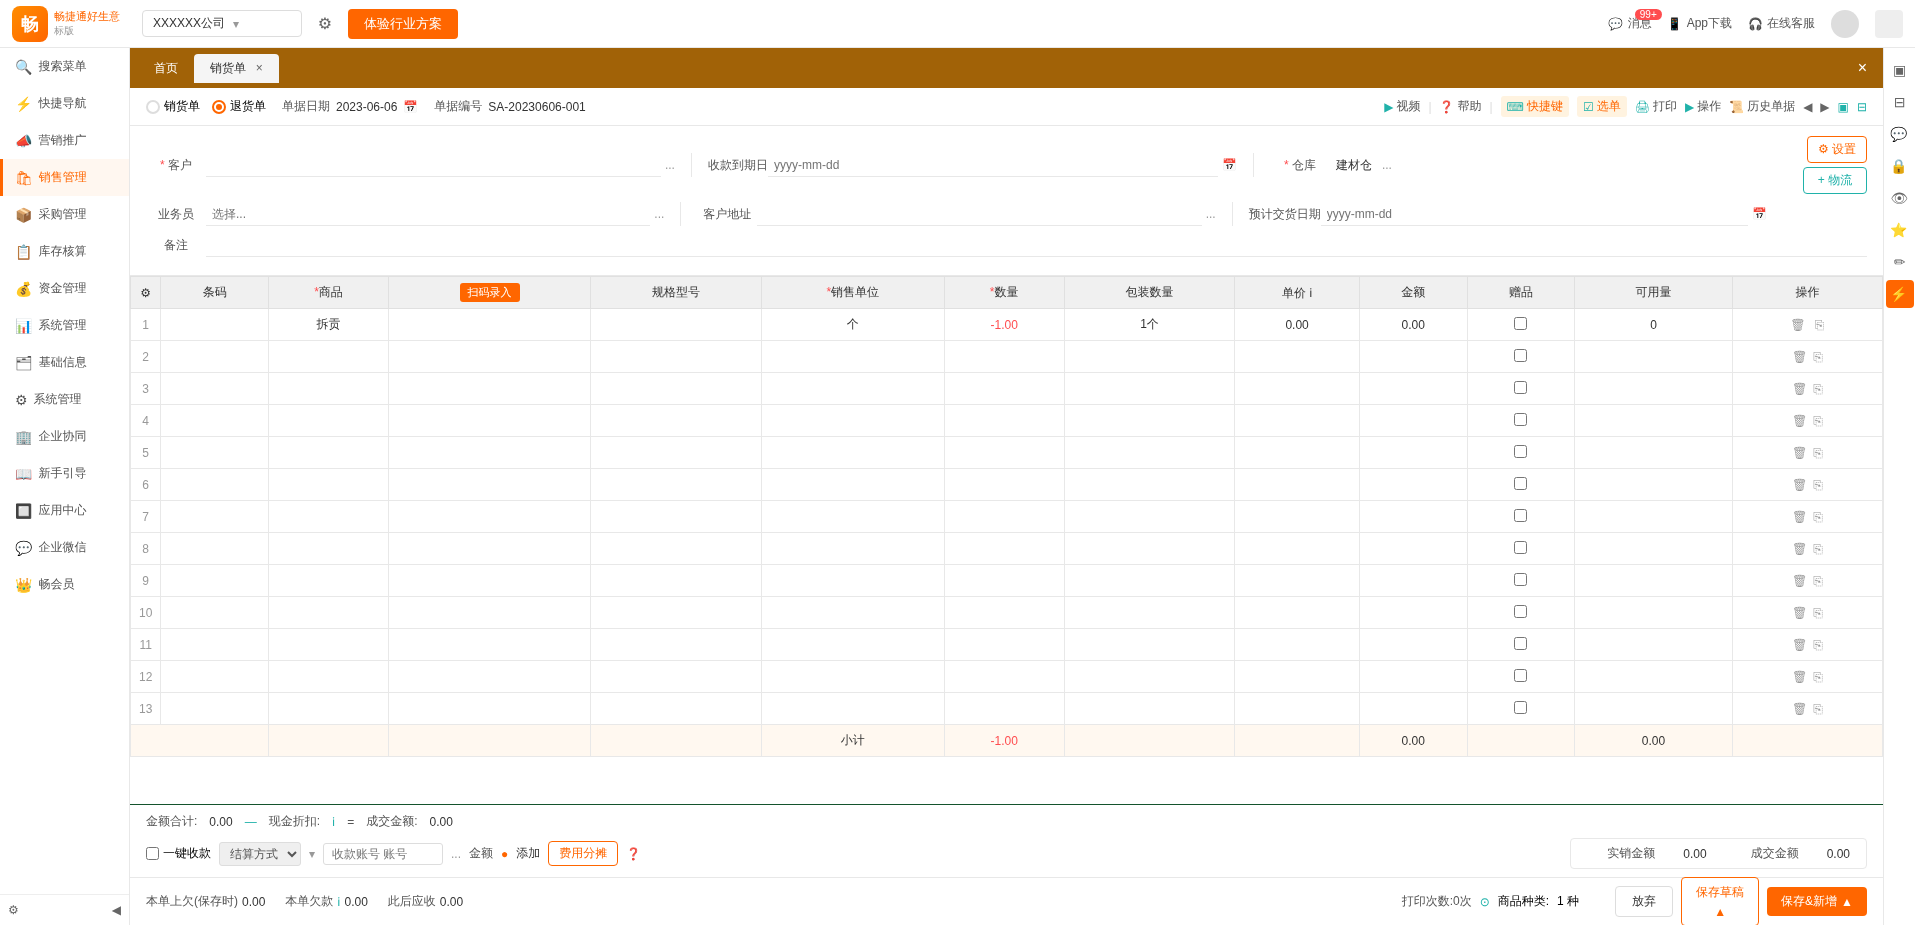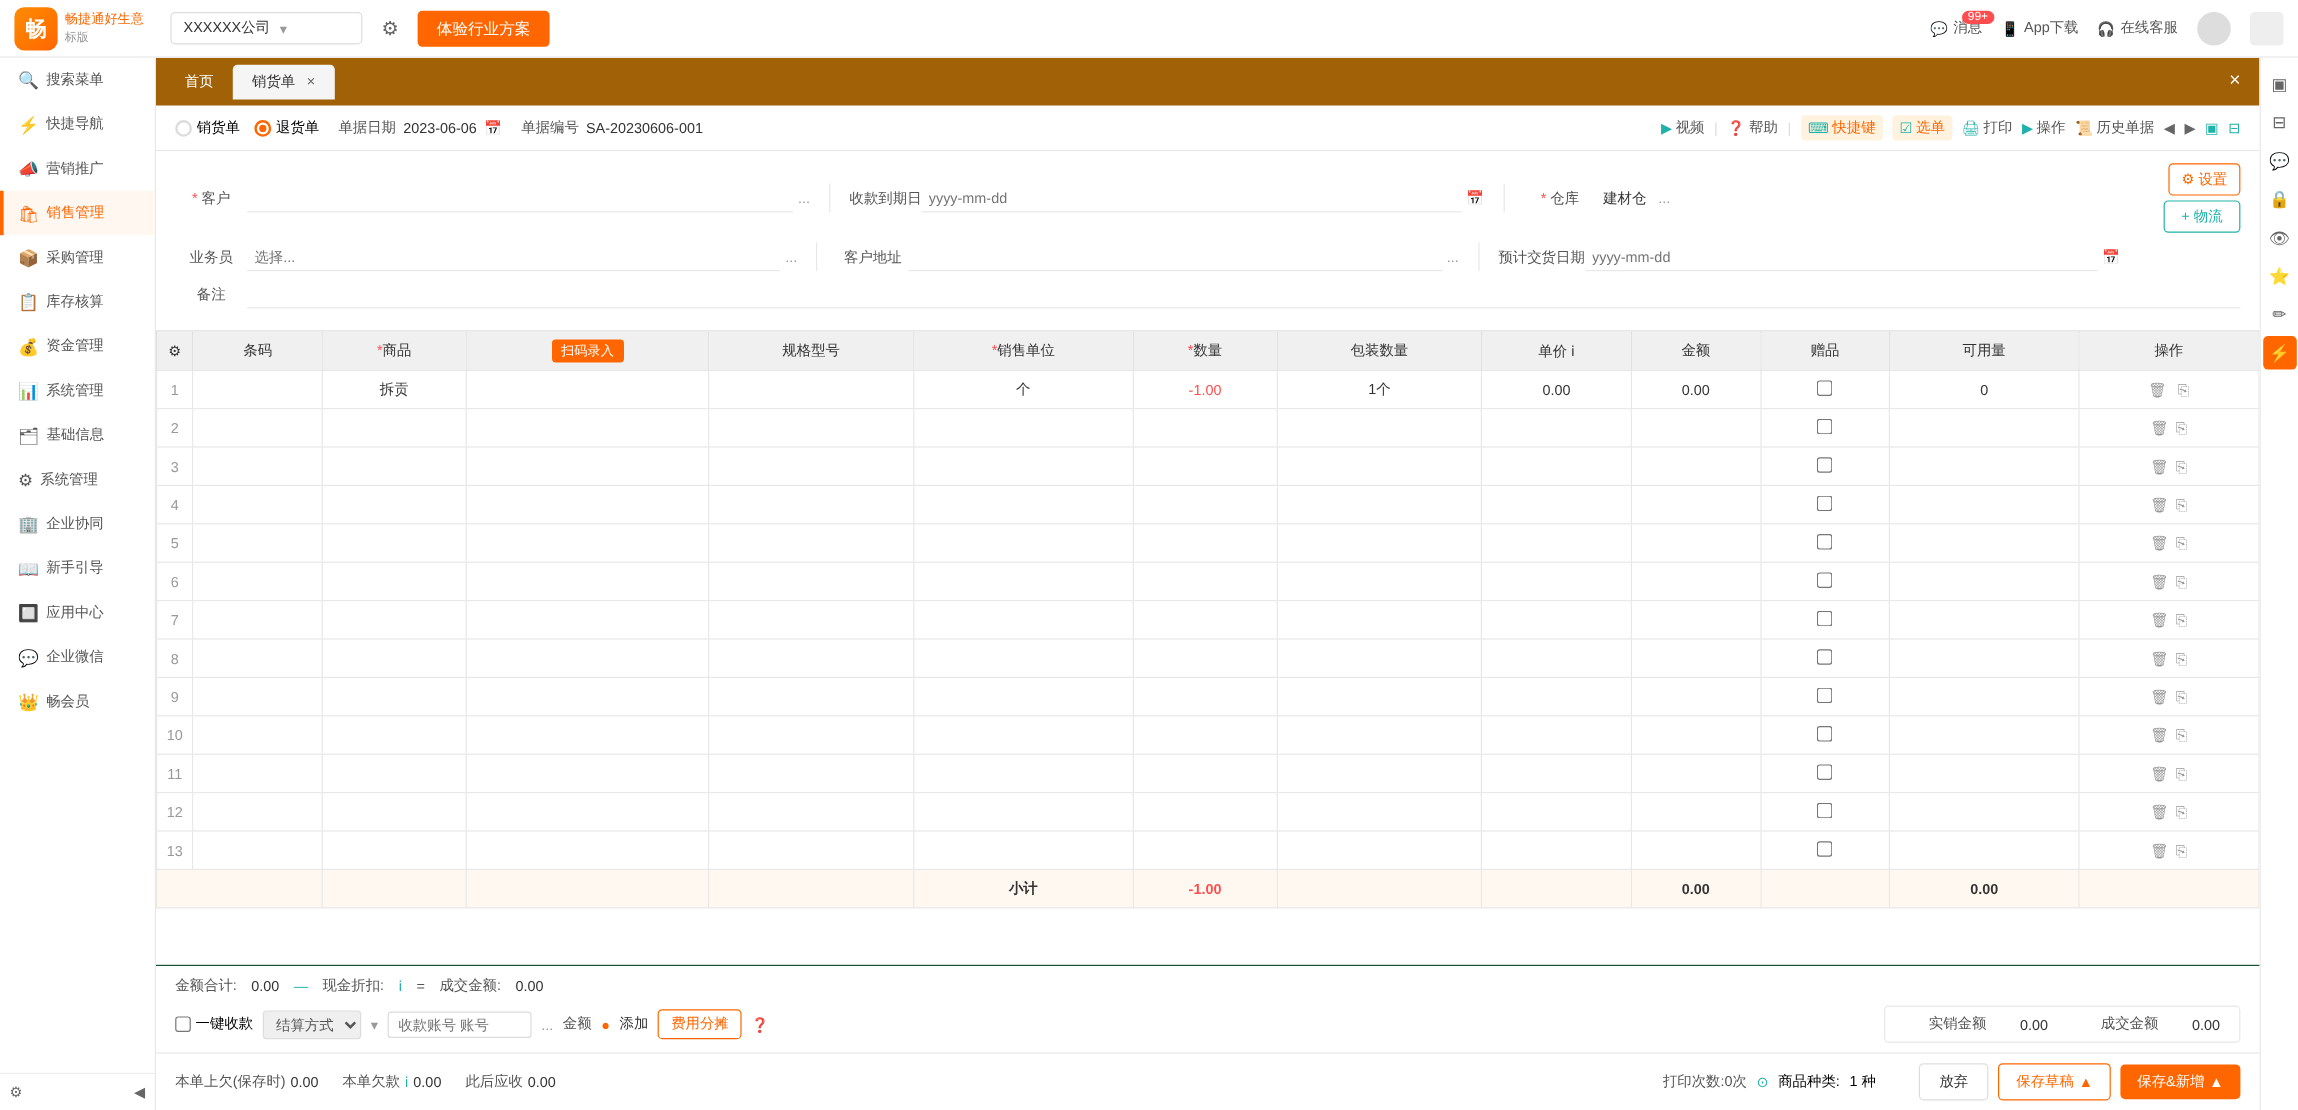--- a/index.html
+++ b/index.html
@@ -210,21 +210,21 @@
       padding: 5px 8px; text-align: center;
       color: #333; height: 32px;
     }
     .row-num { color: #999; width: 30px; }
     .scan-btn {
       background: #ff6600; color: #fff;
       border: none; padding: 2px 8px; border-radius: 3px;
       cursor: pointer; font-size: 11px;
     }
     .negative { color: #ff4d4f; }
-    .subtotal-row td { background: #fff8f0; font-weight: 700; margin-left: 20px; }
+    .subtotal-row td { background: #fff8f0; font-weight: 400; margin-left: 20px; }
     .op-btn { cursor: pointer; color: #999; margin: 0 3px; }
 
     
     .footer-area {
       background: #fff;
       border-top: 1px solid #14532d;
       padding: 8px 16px;
     }
     .footer-row1 {
       display: flex; align-items: center; gap: 12px;
@@ -256,21 +256,21 @@
     .bottom-stat .val { color: #333; font-weight: 500; }
     .print-count { color: #555; }
     .bottom-right { margin-left: auto; display: flex; align-items: center; gap: 8px; }
     .discard-btn {
       border: 1px solid #ddd; background: #fff;
       color: #333; padding: 6px 16px; border-radius: 4px; cursor: pointer;
     }
     .save-draft-btn {
       border: 1px solid #ff6600; background: #fff;
       color: #ff6600; padding: 6px 14px; border-radius: 4px; cursor: pointer;
-      display: flex; align-items: center; gap: 4px;
+      display: flex; align-items: center; gap: 4px; flex-direction: column;
     }
     .save-new-btn {
       background: #ff6600; color: #fff;
       border: none; padding: 6px 14px; border-radius: 4px; cursor: pointer;
       display: flex; align-items: center; gap: 4px;
     }
     .summary-row { display: flex; align-items: center; justify-content: space-between; gap: 20px; margin-left: 20px; }
     .summary-label { color: #555; }
     .summary-value { color: #333; font-weight: 500; }
 

